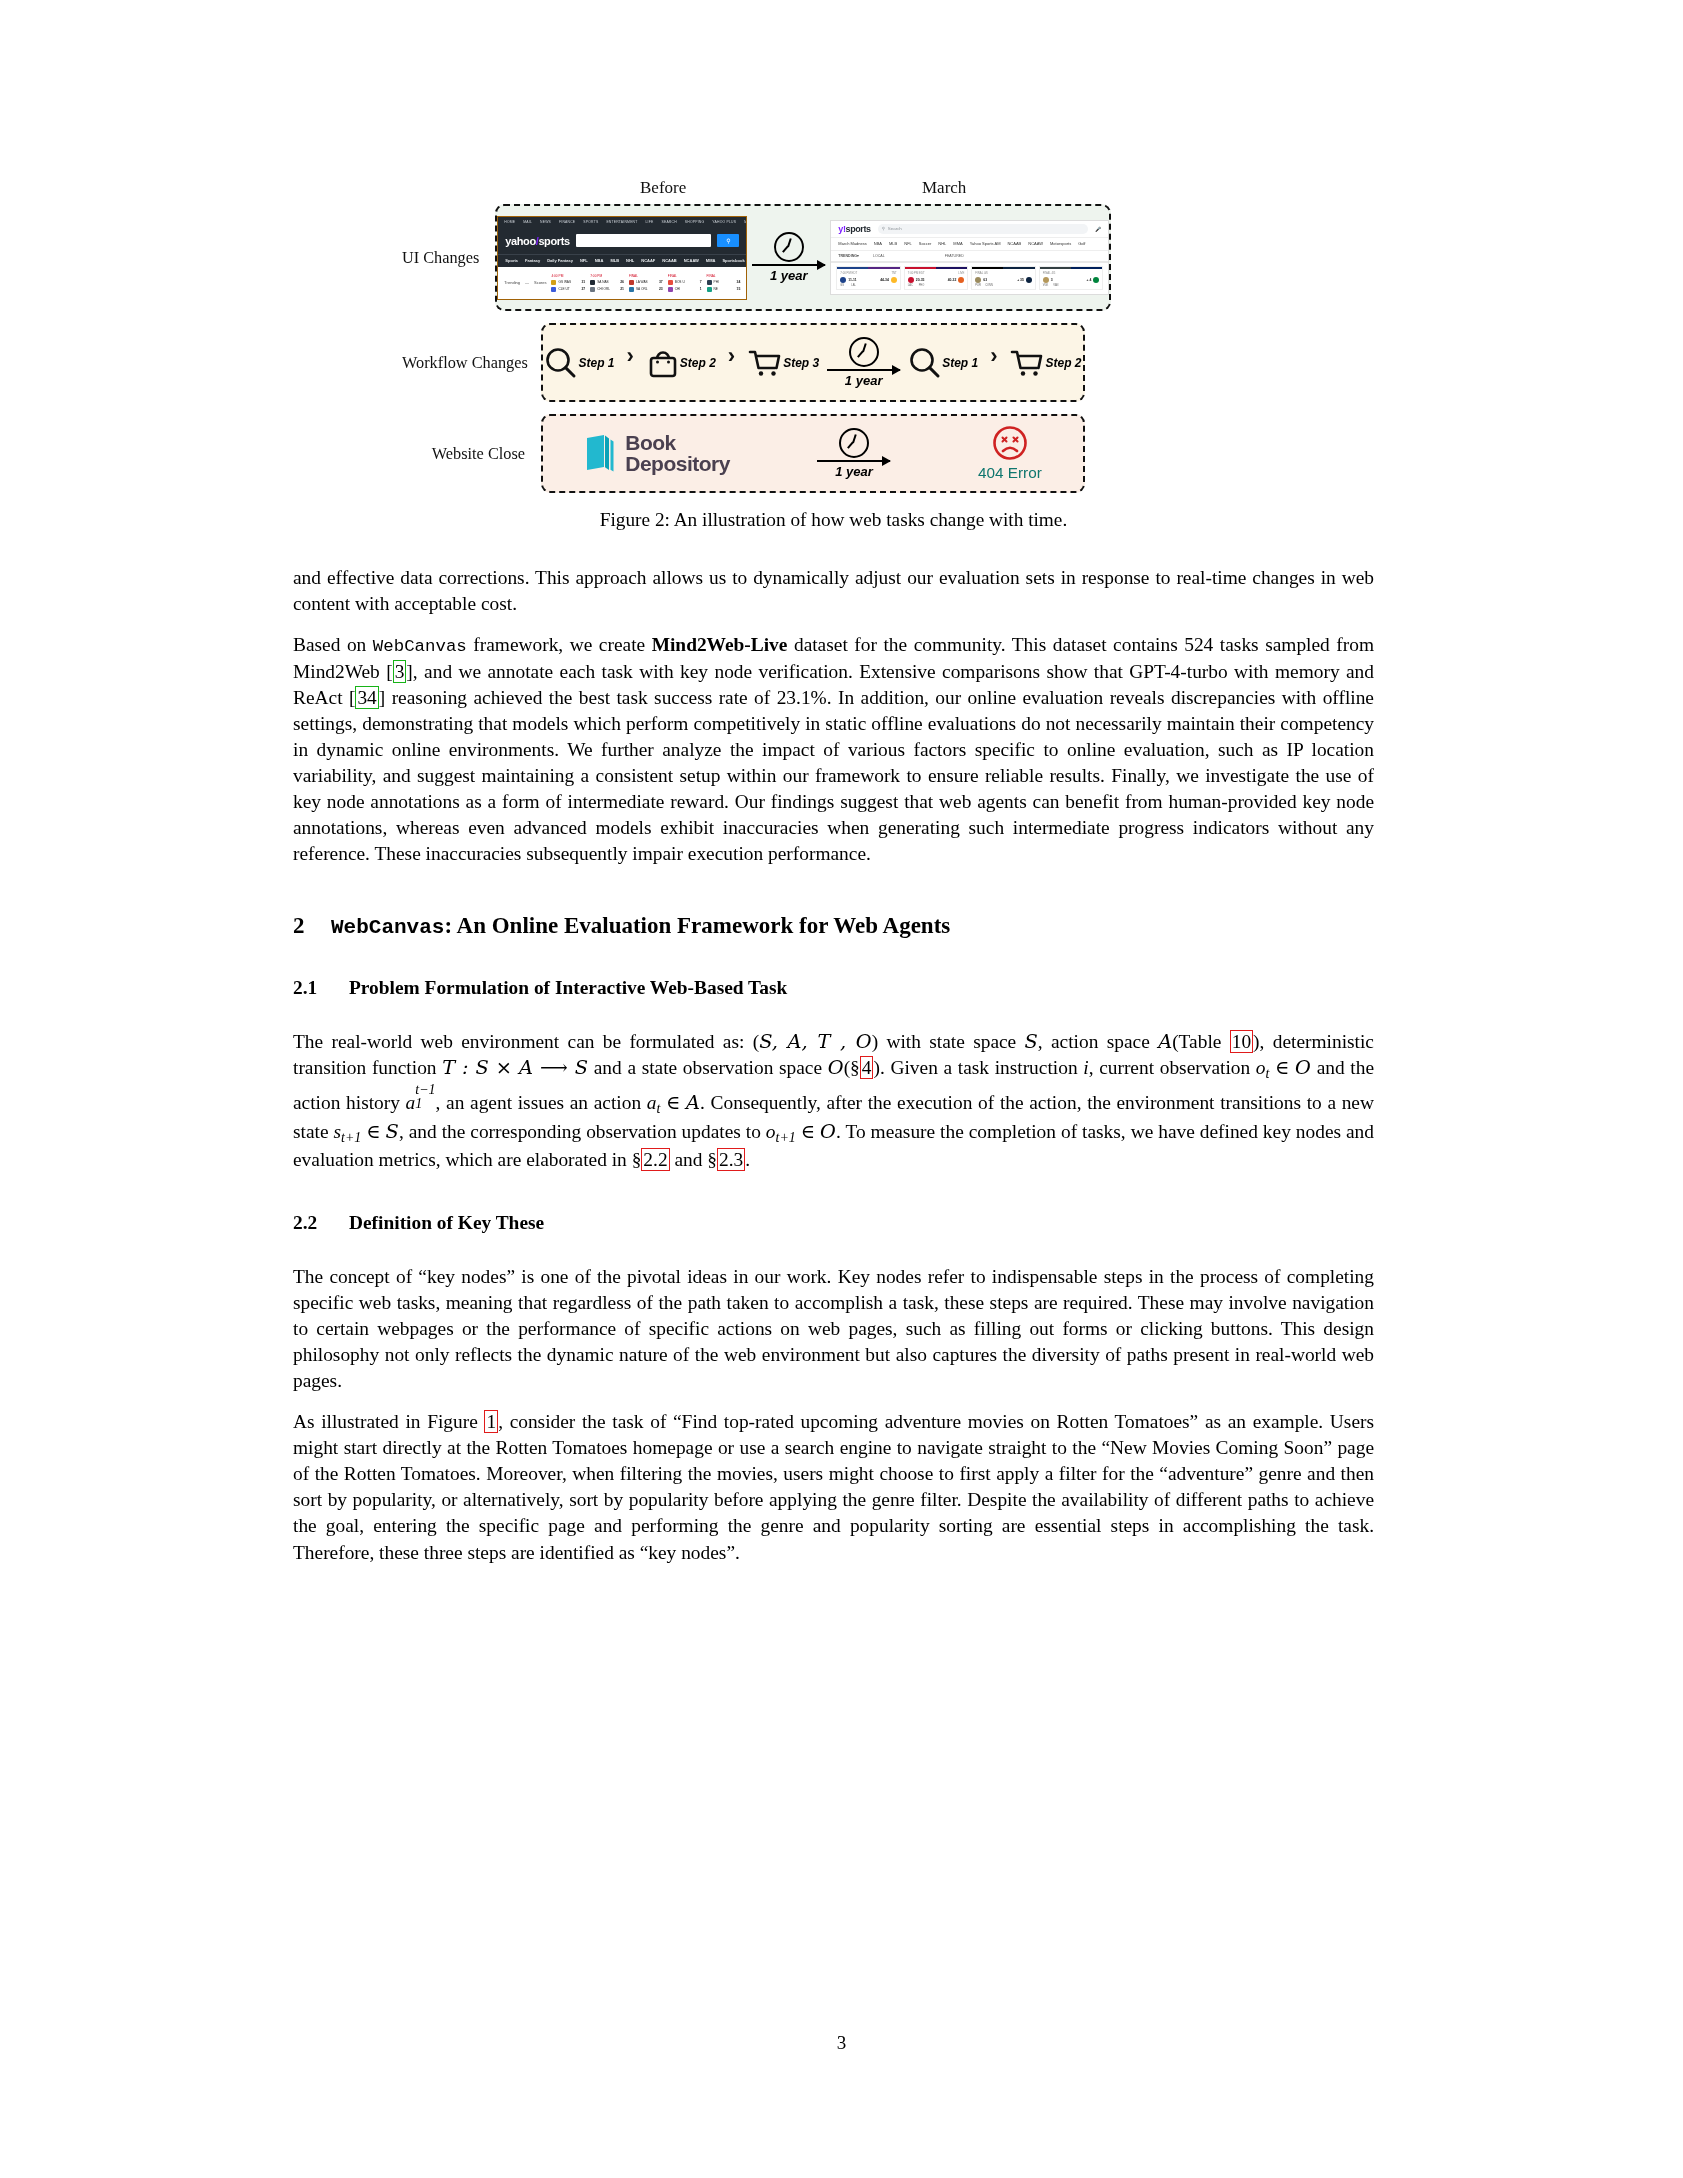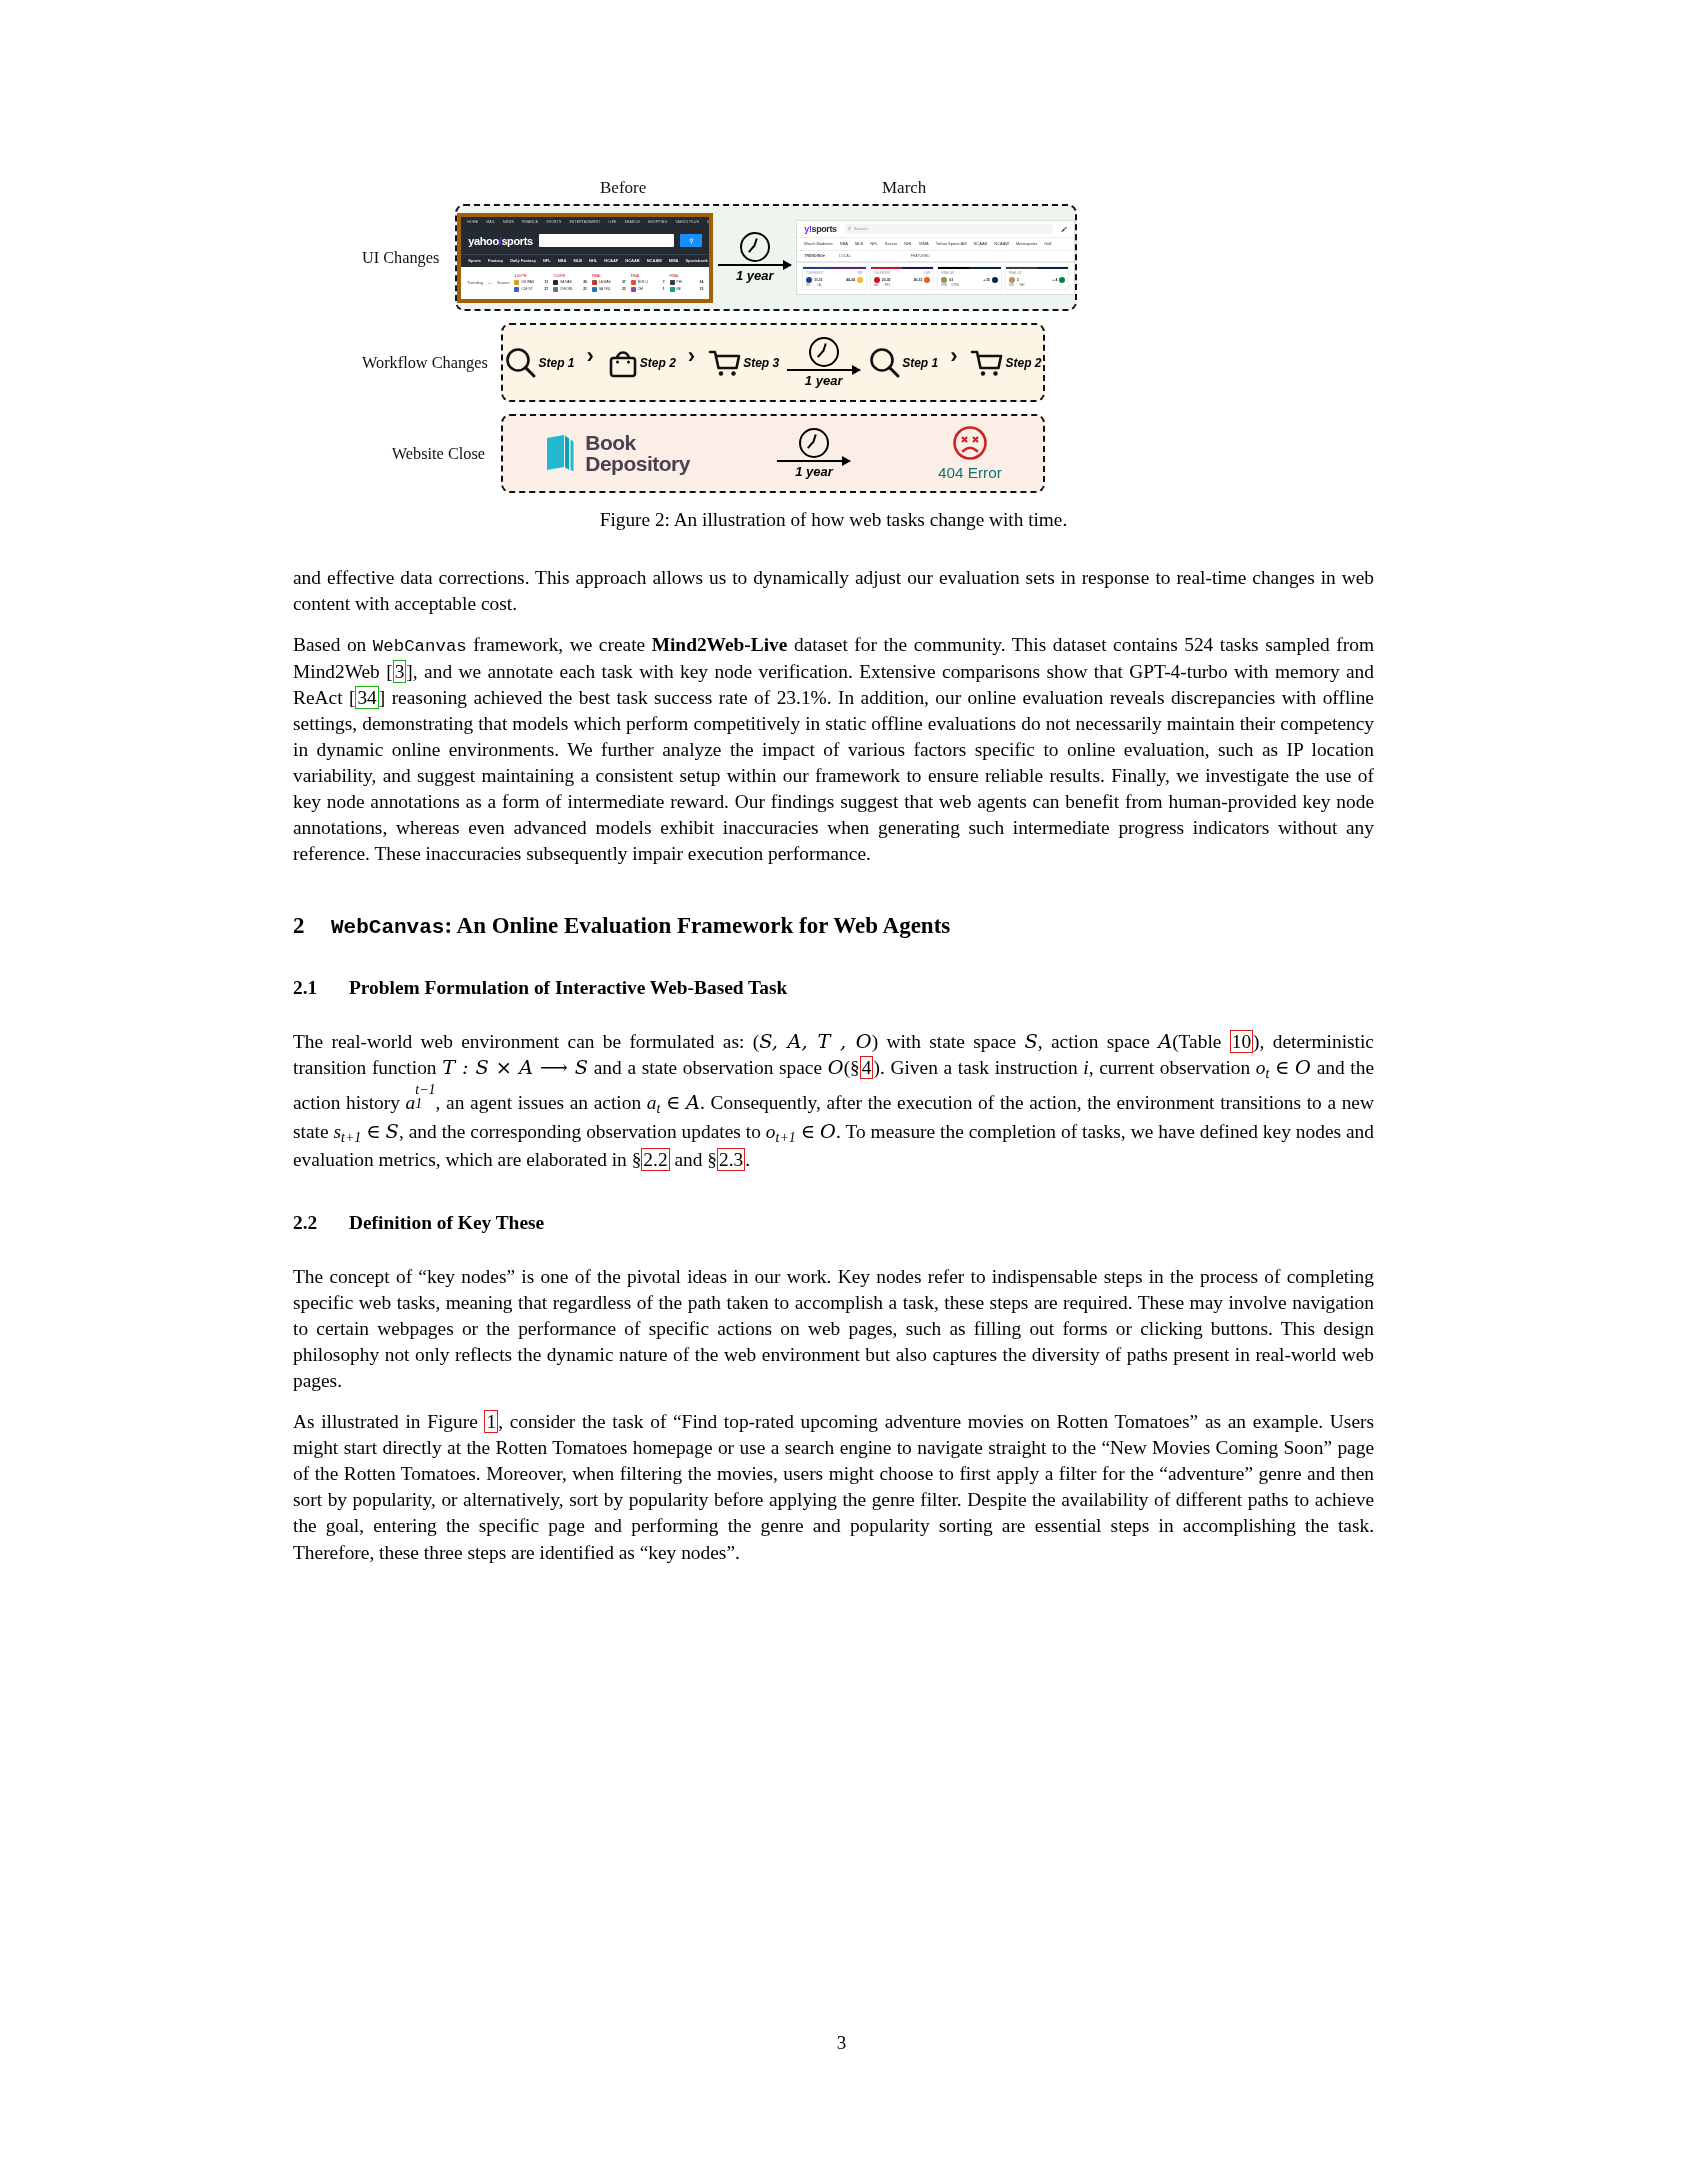--- a/index.html
+++ b/index.html
@@ -25,21 +25,21 @@
     position: absolute;
     left: 293px;
     top: 178px;
     width: 1081px;
   }
 
   
   .figure-wrap { position: relative; width: 1081px; }
   .fig-grid {
     position: relative;
-    margin-left: 69px;
+    margin-left: 109px;
     width: 683px;
   }
   .col-heads {
     position: relative;
     height: 26px;
     margin-left: 144px;
     width: 540px;
   }
   .col-head {
     position: absolute;
@@ -139,21 +139,21 @@
     font-weight: bold;
     font-size: 13px;
     margin-top: 2px;
     font-family: "Liberation Sans", sans-serif;
   }
 
   
   .yh-before {
     width: 248px;
     background: #fff;
-    border: 4px solid #a16207;
+    border: 1px solid #a16207;
     font-family: "Liberation Sans", sans-serif;
     overflow: hidden;
   }
   .yh-b-top {
     background: #232a31;
     height: 11px;
     display: flex;
     align-items: center;
     gap: 8px;
     padding: 0 6px;

